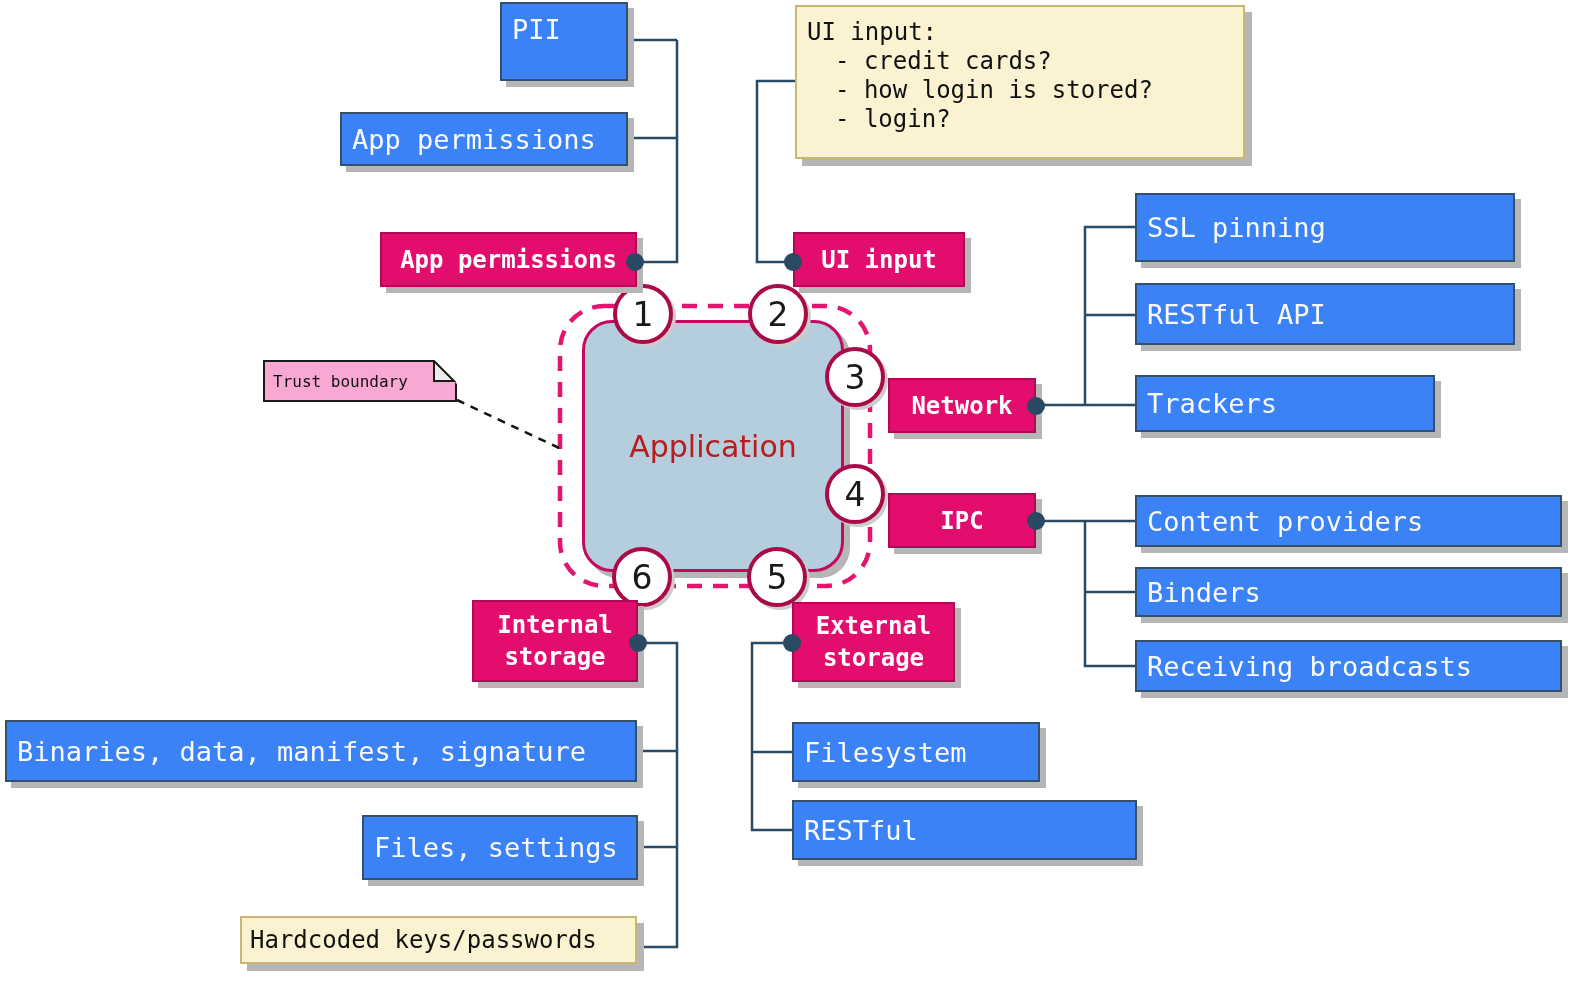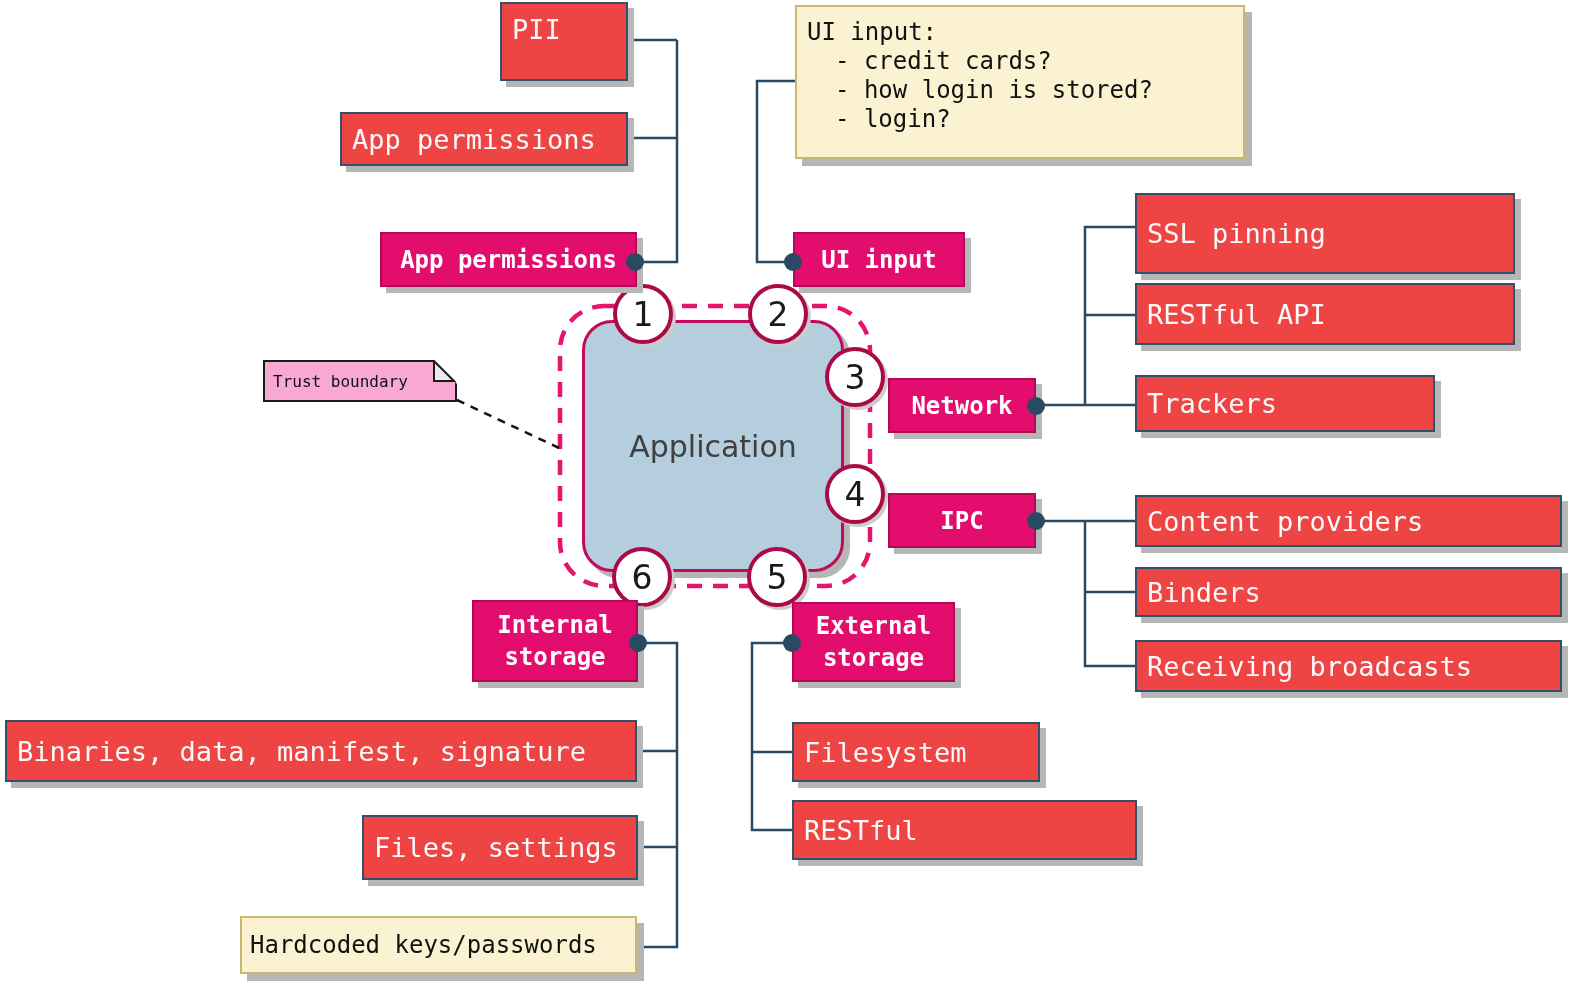--- a/index.html
+++ b/index.html
@@ -5,21 +5,21 @@
   html,body{margin:0;padding:0;background:#fff;}
   .canvas{
     position:relative;width:1580px;height:988px;background:#ffffff;
     overflow:hidden;
     font-family:"DejaVu Sans Mono","Liberation Mono",monospace;
   }
   .wires{position:absolute;left:0;top:0;z-index:1;}
   
   .gbox{
     position:absolute;z-index:3;box-sizing:border-box;
-    background:#ef4444;border:2px solid #34506a;color:#fafafa;
+    background:#3b82f6;border:2px solid #34506a;color:#fafafa;
     font-size:27px;display:flex;align-items:center;padding-left:10px;
     box-shadow:6px 6px 0 #b6b6b6;white-space:nowrap;
   }
   .ybox{
     position:absolute;z-index:3;box-sizing:border-box;
     background:#fbf2d2;border:2px solid #c9b773;color:#111;
     font-size:24px;box-shadow:7px 7px 0 #b6b6b6;white-space:nowrap;
   }
   .pbox{
     position:absolute;z-index:5;box-sizing:border-box;
@@ -37,36 +37,36 @@
   }
   .dot{
     position:absolute;z-index:6;width:18px;height:18px;border-radius:50%;
     background:#2a4a64;
   }
   
   #app{
     position:absolute;z-index:2;left:582px;top:320px;width:262px;height:252px;
     box-sizing:border-box;background:#b5cede;border:3px solid #c20b5e;border-radius:30px;
     display:flex;align-items:center;justify-content:center;
-    font-family:"DejaVu Sans","Liberation Sans",sans-serif;font-size:30px;color:#404040;
+    font-family:"DejaVu Sans","Liberation Sans",sans-serif;font-size:30px;color:#b91c1c;
     box-shadow:6px 6px 0 #b6b6b6;
   }
   #pii{left:500px;top:2px;width:128px;height:79px;align-items:flex-start;padding-top:10px;}
   #perm-gray{left:340px;top:112px;width:288px;height:54px;}
-  #ssl{left:1135px;top:193px;width:380px;height:81px;}
+  #ssl{left:1135px;top:193px;width:380px;height:69px;}
   #rest{left:1135px;top:283px;width:380px;height:62px;}
   #trackers{left:1135px;top:375px;width:300px;height:57px;}
   #content-providers{left:1135px;top:495px;width:427px;height:52px;}
   #binders{left:1135px;top:567px;width:427px;height:50px;}
   #receiving{left:1135px;top:640px;width:427px;height:52px;}
   #binaries{left:5px;top:720px;width:632px;height:62px;}
   #files-settings{left:362px;top:815px;width:276px;height:65px;}
   #filesystem{left:792px;top:722px;width:248px;height:60px;}
   #keystore{left:792px;top:800px;width:345px;height:60px;}
-  #hardcoded{left:240px;top:916px;width:397px;height:58px;display:flex;align-items:center;padding-left:8px;}
+  #hardcoded{left:240px;top:916px;width:397px;height:48px;display:flex;align-items:center;padding-left:8px;}
   #ui-note{left:795px;top:5px;width:450px;height:154px;padding:10px 0 0 10px;box-sizing:border-box;}
   #ui-note .note-title{display:block;line-height:30px;}
   #ui-note .note-item{display:block;line-height:29px;margin-left:28px;}
   #perm-pink{left:380px;top:232px;width:257px;height:55px;}
   #ui-pink{left:793px;top:232px;width:172px;height:55px;}
   #network{left:888px;top:378px;width:148px;height:55px;}
   #ipc{left:888px;top:493px;width:148px;height:55px;}
   #external{left:792px;top:602px;width:163px;height:80px;}
   #internal{left:472px;top:600px;width:166px;height:82px;}
   #c1{left:613px;top:284px;} #c2{left:748px;top:284px;}

